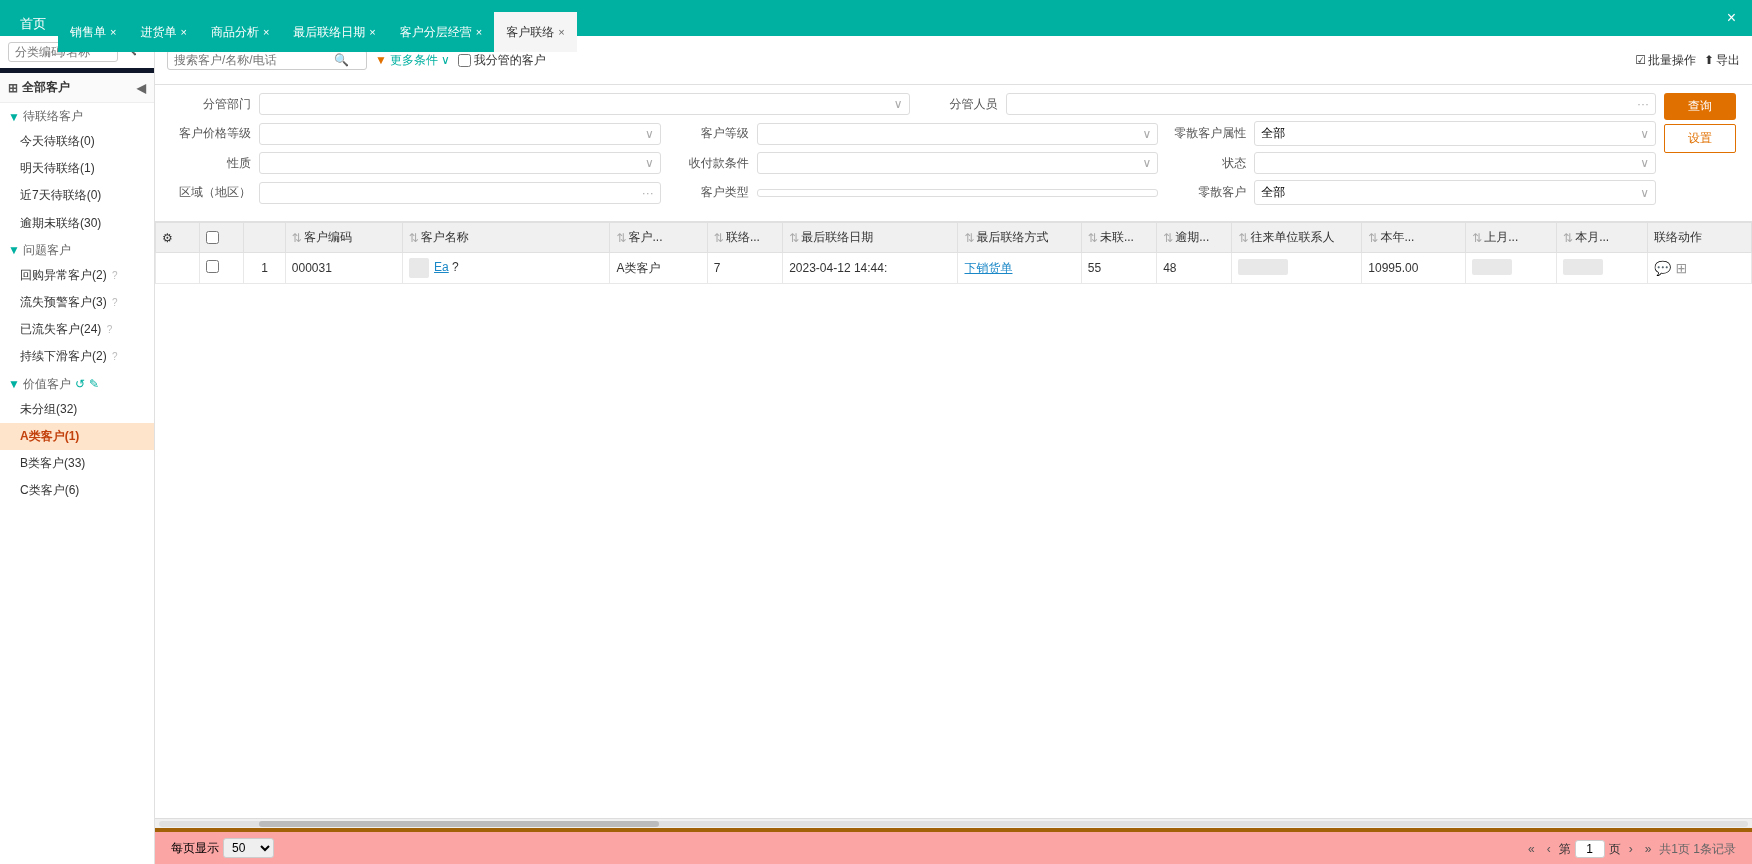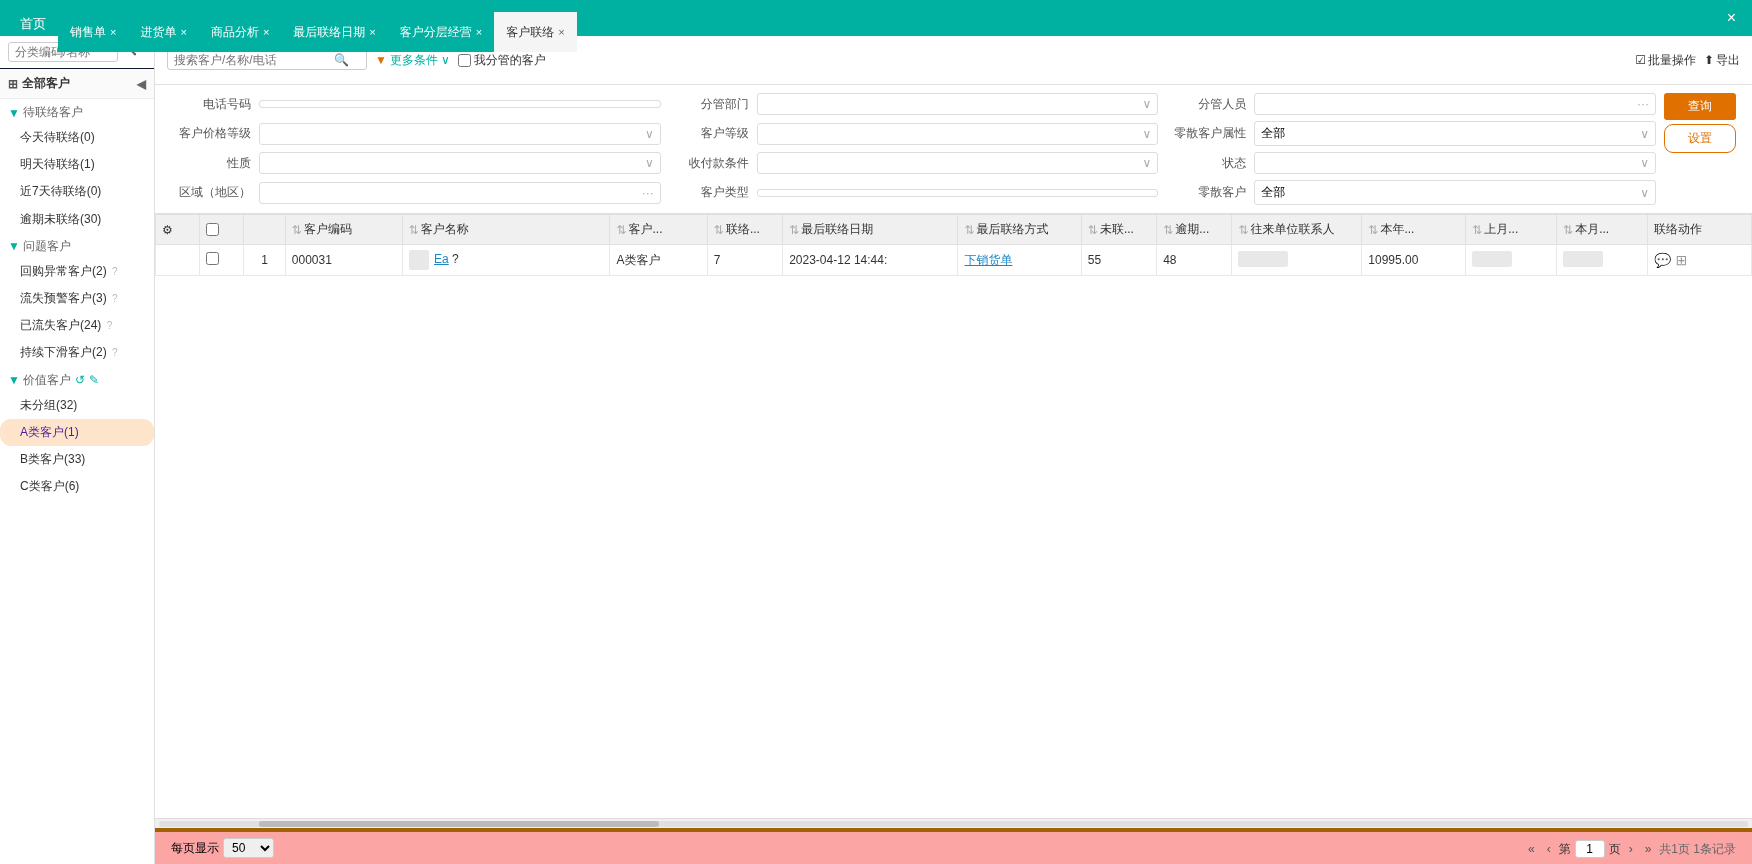--- a/index.html
+++ b/index.html
@@ -40,21 +40,21 @@
       display: flex; height: calc(864px - 36px);
     }
 
     
     .sidebar {
       width: 155px; background: white; border-right: 1px solid #e0e0e0;
       overflow-y: auto; flex-shrink: 0;
     }
     .sidebar-search {
       display: flex; padding: 6px 8px;
-      border-bottom: 1px solid #0f172a;
+      border-bottom: 5px solid #0f172a;
     }
     .sidebar-search input {
       border: 1px solid #ccc; border-radius: 3px; padding: 2px 6px;
       width: 110px; font-size: 12px; outline: none;
     }
     .sidebar-search .search-icon {
       margin-left: 4px; color: #00b0a0; cursor: pointer;
     }
     .sidebar-section-header {
       display: flex; align-items: center; padding: 6px 8px;
@@ -69,21 +69,21 @@
     }
     .sidebar-group-label {
       display: flex; align-items: center;
       padding: 5px 8px 3px 8px; font-size: 11px; color: #666;
     }
     .sidebar-group-label .triangle { margin-right: 3px; color: #00b0a0; }
     .sidebar-item {
       padding: 4px 8px 4px 20px; cursor: pointer; color: #333;
       line-height: 1.6;
     }
-    .sidebar-item.active { background: #ffe4cc; color: #4c1d95; font-weight: normal; border-radius: 11px; }
+    .sidebar-item.active { background: #ffe4cc; color: #c2410c; font-weight: bold; }
     .sidebar-item .help-icon { color: #bbb; margin-left: 2px; font-size: 10px; }
 
     
     .content-area {
       flex: 1; display: flex; flex-direction: column; overflow: hidden;
     }
 
     
     .filter-bar {
       padding: 14px 12px; background: white; border-bottom: 1px solid #e0e0e0;
@@ -134,21 +134,21 @@
     .adv-filter-field .field-input .caret { color: #aaa; }
     .adv-filter-field .field-input-dots { color: #aaa; }
 
     
     .query-btn {
       background: #e07000; color: white; border: none; border-radius: 3px;
       padding: 5px 24px; cursor: pointer; font-size: 12px;
     }
     .set-btn {
       background: white; color: #e07000; border: 1px solid #e07000;
-      border-radius: 9px; padding: 5px 16px; cursor: pointer; font-size: 12px;
+      border-radius: 2px; padding: 5px 16px; cursor: pointer; font-size: 12px;
     }
     .query-set-col {
       display: flex; flex-direction: column; gap: 4px; justify-content: flex-start;
       padding-left: 8px;
     }
 
     
     .table-area {
       flex: 1; overflow: auto; background: white;
     }
@@ -332,24 +332,20 @@
         </div>
       </div>
     </div>
 
     <div class="adv-filter">
       <div style="display:flex;">
         <div style="flex:1;">
 
           <div class="adv-filter-row">
             <div class="adv-filter-field">
-              <label>电话号码</label>
-              <div class="field-input" style="width:200px;"></div>
-            </div>
-            <div class="adv-filter-field">
               <label>分管部门</label>
               <div class="field-input" style="width:220px;">
                 <span></span>
                   <span class="caret">∨</span>
               </div>
             </div>
             <div class="adv-filter-field">
               <label>分管人员</label>
               <div class="field-input" style="width:220px;">
                 <span></span>
@@ -399,21 +395,21 @@
             </div>
             <div class="adv-filter-field">
               <label>状态</label>
               <div class="field-input" style="width:220px;">
                 <span></span>
                   <span class="caret">∨</span>
               </div>
             </div>
           </div>
 
-          <div class="adv-filter-row" style="margin-bottom:0;">
+          <div class="adv-filter-row" style="margin-bottom:8px;">
             <div class="adv-filter-field">
               <label>区域（地区）</label>
               <div class="field-input" style="width:200px;">
                 <span></span>
                   <span class="field-input-dots">···</span>
               </div>
             </div>
             <div class="adv-filter-field">
               <label>客户类型</label>
               <div class="field-input" style="width:220px;"></div>

